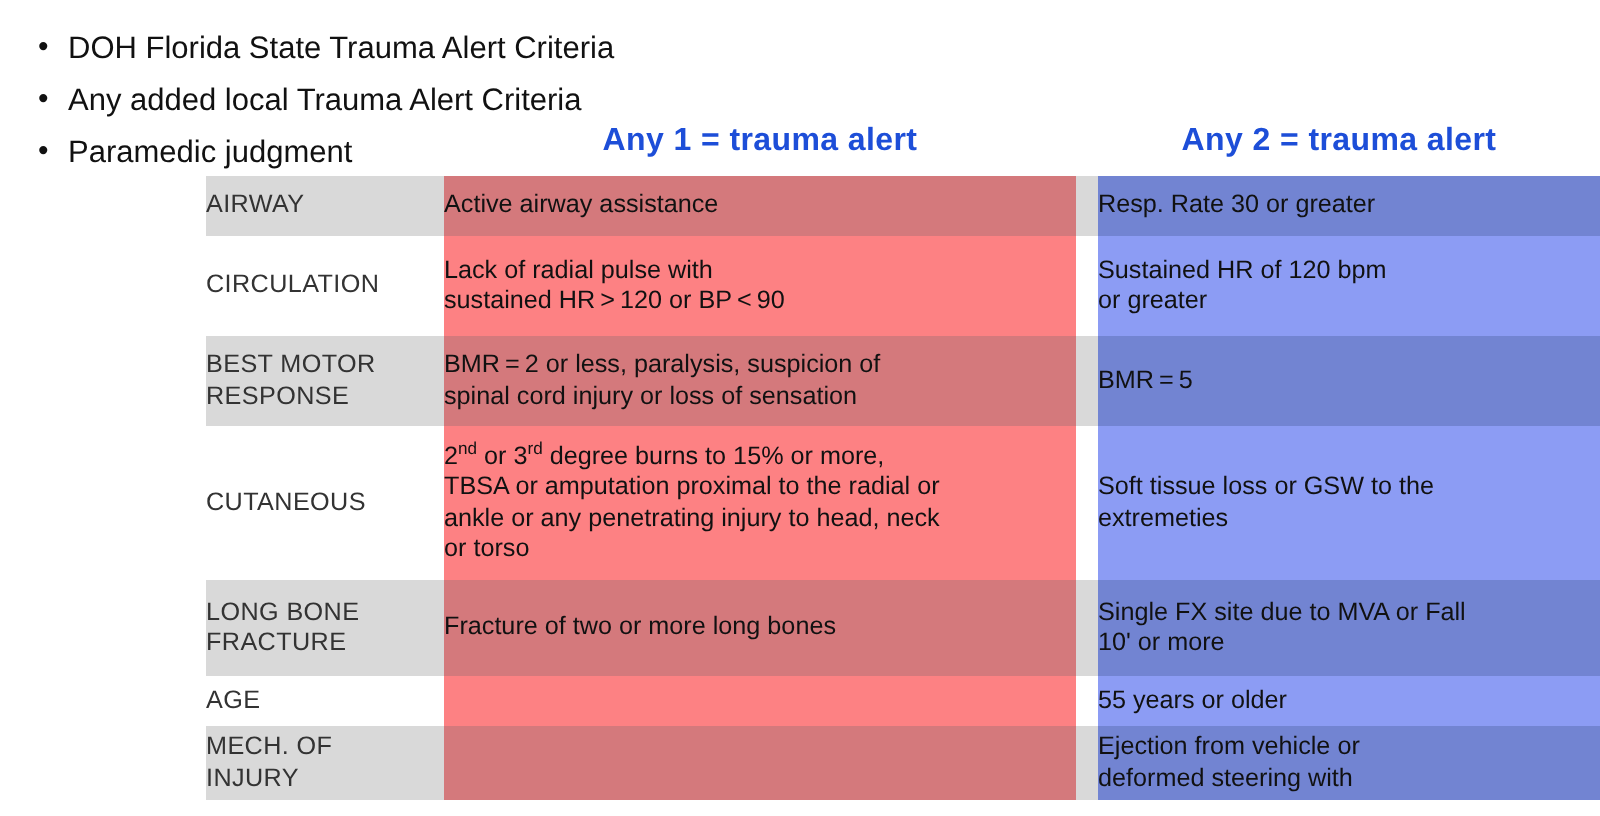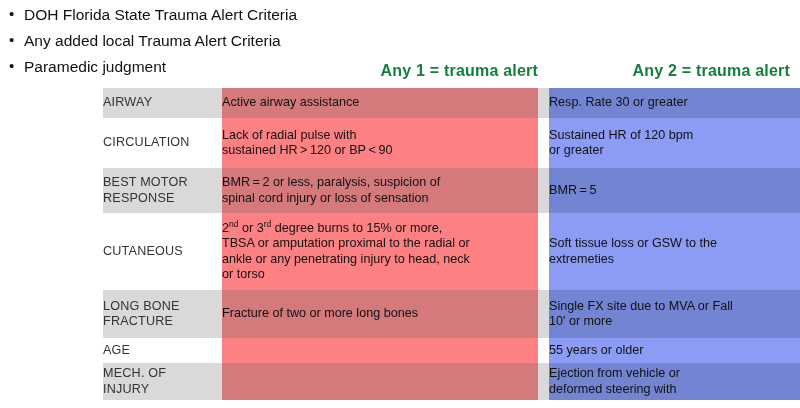--- a/index.html
+++ b/index.html
@@ -17,21 +17,21 @@
     position: relative;
   }
 
   
   #bullet-list {
     position: absolute;
     left: 8px;
     top: 2px;
     width: 430px;
     list-style: none;
-    margin: 0;
+    margin: 10px;
     padding: 0;
   }
   #bullet-list li {
     position: relative;
     font-size: 15.5px;
     line-height: 26px;
     padding-left: 16px;
     color: #111111;
     white-space: nowrap;
   }
@@ -43,22 +43,22 @@
     font-size: 15px;
     color: #111111;
   }
 
   
   .col-header {
     position: absolute;
     top: 62px;
     font-size: 16px;
     font-weight: 700;
-    color: #15803d;
-    text-align: right;
+    color: #1d4ed8;
+    text-align: center;
     letter-spacing: 0.2px;
     white-space: nowrap;
   }
   #header-any1 { left: 222px; width: 316px; }
   #header-any2 { left: 549px; width: 241px; }
 
   
   #criteria-table {
     position: absolute;
     left: 103px;

